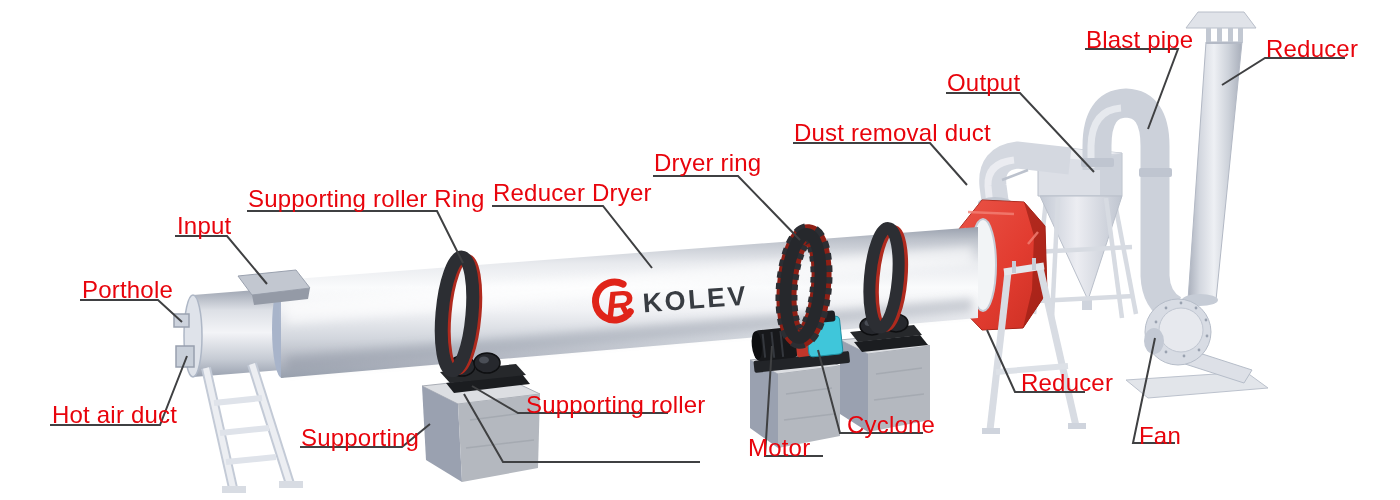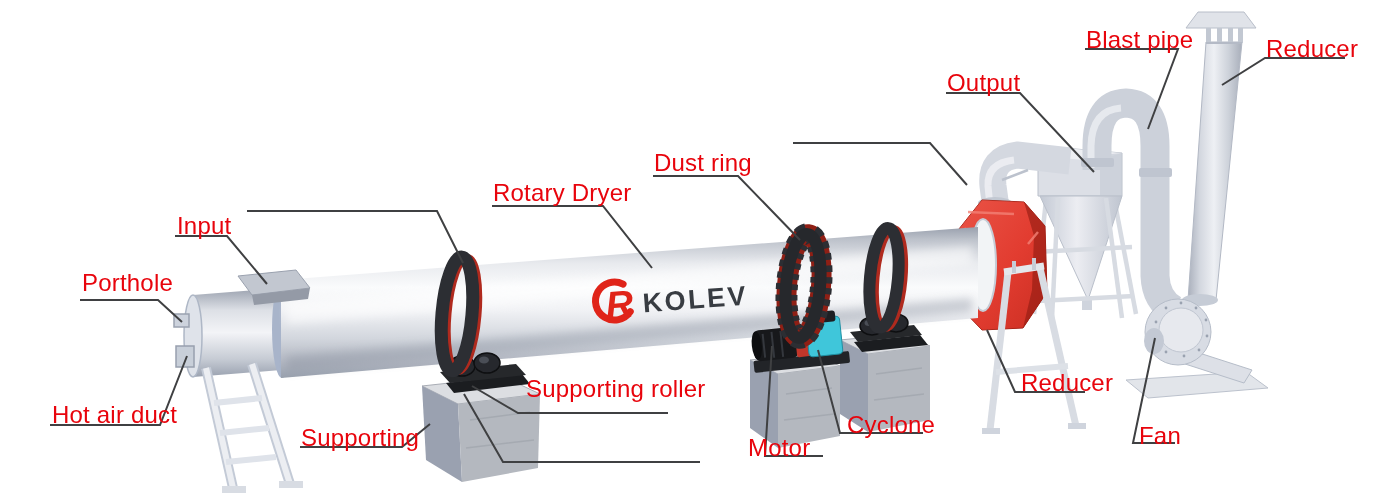--- a/index.html
+++ b/index.html
@@ -258,27 +258,29 @@
     <polyline class="leader" points="300,447 402,447 430,424"></polyline>
     <polyline class="leader" points="668,413 518,413 472,386"></polyline>
     <polyline class="leader" points="700,462 503,462 464,394"></polyline>
     <polyline class="leader" points="823,456 765,456 772,346"></polyline>
     <polyline class="leader" points="923,433 840,433 818,350"></polyline>
     <polyline class="leader" points="1085,392 1015,392 987,330"></polyline>
     <polyline class="leader" points="1175,443 1133,443 1155,338"></polyline>
   </g>
 </svg>
 
-  <div class="lbl" style="left:82px;top:270px">Porthole</div>
+  <div class="lbl" style="left:82px;top:277px">Porthole</div>
   <div class="lbl" style="left:177px;top:213px">Input</div>
+  <div class="lbl" style="left:248px;top:186px">Supporting roller Ring</div>
   <div class="lbl" style="left:52px;top:402px">Hot air duct</div>
-  <div class="lbl" style="left:493px;top:180px">Rotary Dryer</div>
-  <div class="lbl" style="left:654px;top:150px">Dust ring</div>
+  <div class="lbl" style="left:493px;top:180px">Reducer Dryer</div>
+  <div class="lbl" style="left:654px;top:150px">Dryer ring</div>
+  <div class="lbl" style="left:794px;top:120px">Dust removal duct</div>
   <div class="lbl" style="left:947px;top:70px">Output</div>
   <div class="lbl" style="left:1086px;top:27px">Blast pipe</div>
   <div class="lbl" style="left:1266px;top:36px">Reducer</div>
   <div class="lbl" style="left:301px;top:425px">Supporting</div>
-  <div class="lbl" style="left:526px;top:376px">Supporting roller</div>
+  <div class="lbl" style="left:526px;top:392px">Supporting roller</div>
   <div class="lbl" style="left:748px;top:435px">Motor</div>
   <div class="lbl" style="left:847px;top:412px">Cyclone</div>
   <div class="lbl" style="left:1021px;top:370px">Reducer</div>
   <div class="lbl" style="left:1139px;top:423px">Fan</div>
 </div>
 
 </body></html>

